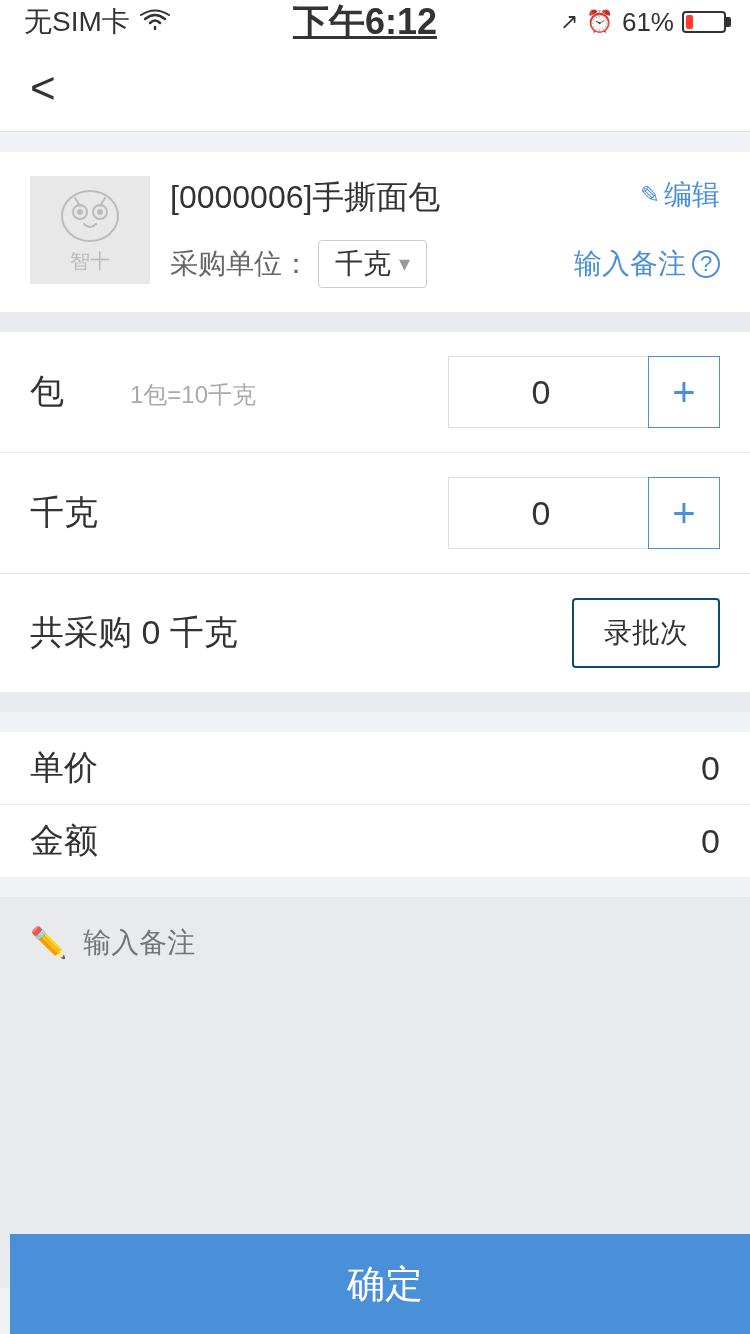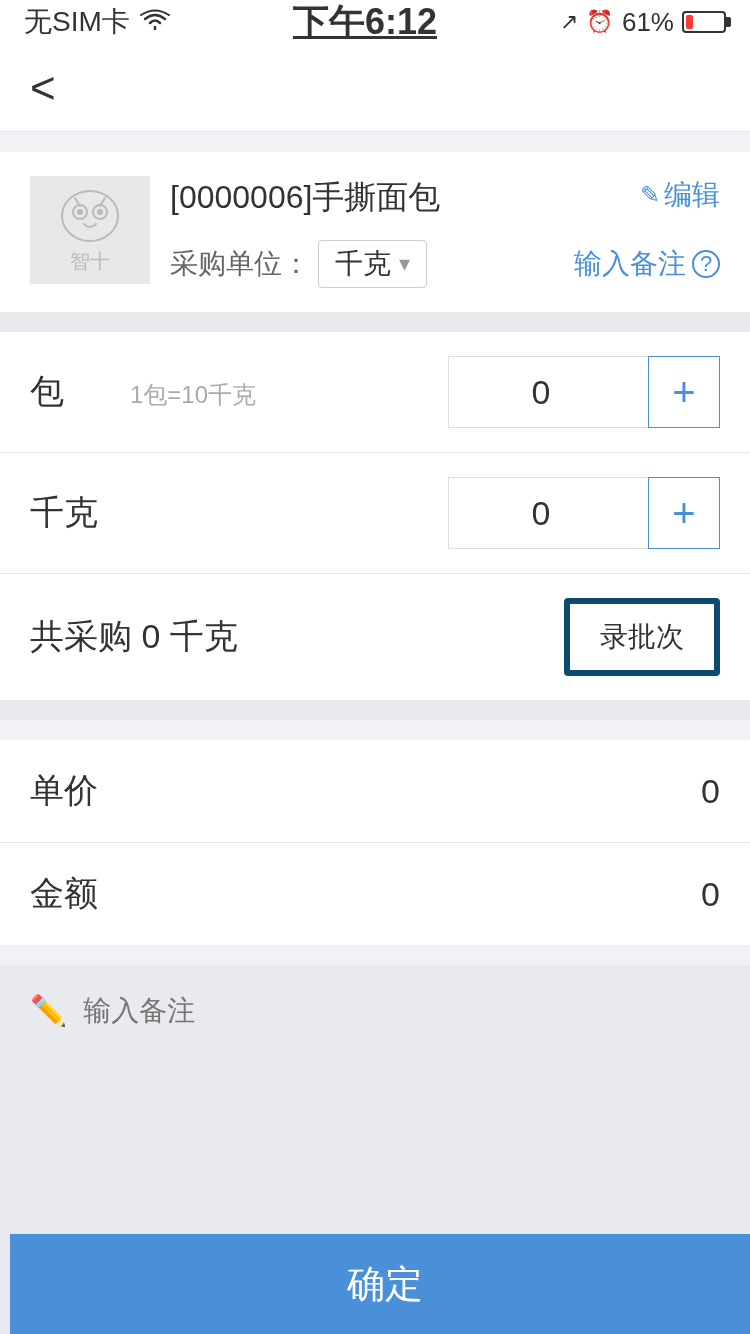--- a/index.html
+++ b/index.html
@@ -248,39 +248,39 @@
       align-items: center;
       justify-content: space-between;
       padding: 24px 30px;
       gap: 29px;
     }
     .summary-text {
       font-size: 34px;
       color: #333;
     }
     .batch-btn {
-      border: 6px solid #0c4a6e;
+      border: 2px solid #0c4a6e;
       padding: 14px 30px;
       font-size: 28px;
       background: #fff;
       color: #333;
       cursor: pointer;
       border-radius: 4px;
     }
 
     
     .detail-section {
       background: #fff;
       margin-top: 20px;
     }
     .detail-row {
       display: flex;
       align-items: center;
       justify-content: space-between;
-      padding: 28px 30px;
+      padding: 13px 30px;
       border-bottom: 1px solid #e8e8e8;
     }
     .detail-row:last-child {
       border-bottom: none;
     }
     .detail-label {
       font-size: 34px;
       color: #333;
     }
     .detail-value {

